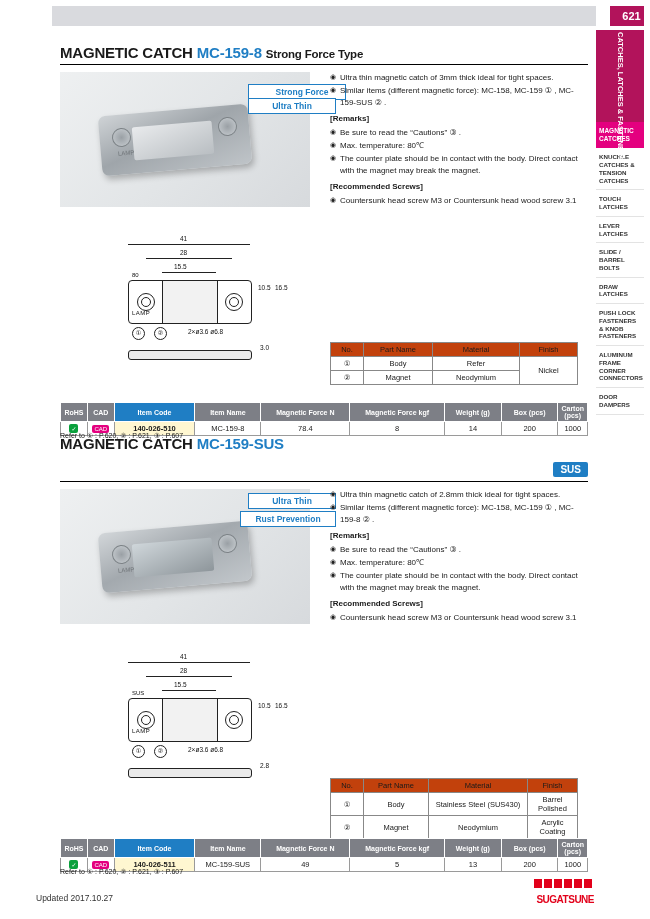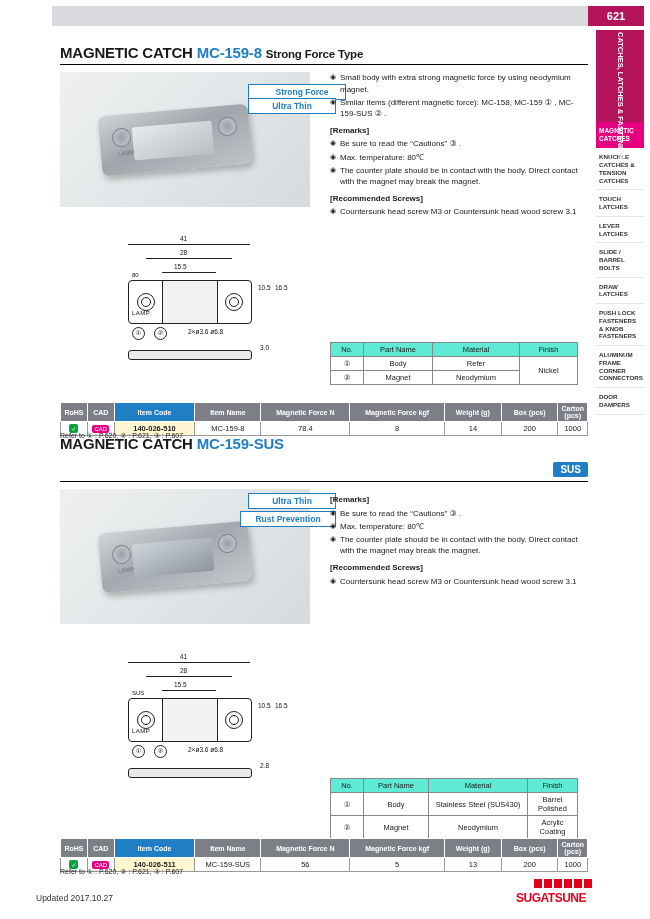--- a/index.html
+++ b/index.html
@@ -5,22 +5,22 @@
   html,body{margin:0;padding:0;}
   body{
     width:650px;height:919px;background:#fff;
     font-family:"Liberation Sans", sans-serif;
     color:#1a1a1a;position:relative;overflow:hidden;
   }
   .page{position:relative;width:650px;height:919px;}
 
   
   .topbar{position:absolute;left:52px;top:6px;width:544px;height:20px;background:#d9dade;}
-  .pagenum{position:absolute;right:6px;top:6px;width:56px;height:20px;background:#b2135b;color:#fff;
-           font-size:11px;font-weight:bold;display:flex;align-items:center;justify-content:center;}
+  .pagenum{position:absolute;right:6px;top:6px;width:25px;height:20px;background:#b2135b;color:#fff;
+           font-size:11px;font-weight:bold;display:flex;align-items:center;justify-content:center;padding-left:9px;}
 
   
   .sidecol{position:absolute;right:6px;top:30px;width:48px;}
   .side-main{background:#b2135b;color:#fff;width:48px;height:92px;position:relative;}
   .side-main span{
     position:absolute;left:50%;top:50%;
     transform:translate(-50%,-50%) rotate(90deg);
     white-space:nowrap;font-size:7.5px;font-weight:bold;line-height:1.25;text-align:center;
     width:88px;
   }
@@ -56,36 +56,36 @@
   .draw{position:absolute;font-size:6.5px;color:#111;}
   .dl{position:absolute;background:#222;}
   .dbox{position:absolute;border:1px solid #222;}
   .circ{position:absolute;border:1px solid #222;border-radius:50%;}
   .numcirc{position:absolute;border:1px solid #222;border-radius:50%;width:11px;height:11px;
            font-size:6.5px;text-align:center;line-height:10px;background:#fff;}
 
   
   table{border-collapse:collapse;position:absolute;font-size:7.5px;}
   table td,table th{border:1px solid #888;padding:2px 3px;text-align:center;font-weight:normal;}
-  table th{background:#5eead4;font-weight:normal;}
+  table th{background:#c2410c;font-weight:normal;}
 
   
   .itemtbl{position:absolute;border-collapse:collapse;font-size:7.5px;}
   .itemtbl th{background:#7d7f86;color:#fff;border:1px solid #fff;padding:2px 3px;font-size:7px;font-weight:bold;}
   .itemtbl th.code{background:#1f7ec4;}
   .itemtbl td{border:1px solid #9a9a9a;padding:2px 3px;text-align:center;}
   .itemtbl td.codec{background:#fff7d1;font-weight:bold;}
   .rohs{display:inline-block;background:#0aa03c;color:#fff;font-size:6px;padding:1px 2px;border-radius:2px;}
   .cad{display:inline-block;background:#e4007f;color:#fff;font-size:6px;padding:1px 2px;border-radius:2px;}
 
   .referto{position:absolute;font-size:7px;}
 
   
   .updated{position:absolute;left:36px;bottom:16px;font-size:8.5px;color:#333;}
-  .brand{position:absolute;right:64px;bottom:14px;font-size:12px;font-weight:bold;color:#e2001a;letter-spacing:-0.5px;}
+  .brand{position:absolute;right:56px;bottom:14px;font-size:10px;font-weight:bold;color:#e2001a;letter-spacing:-0.5px;}
   .brandmark{position:absolute;right:56px;bottom:30px;width:60px;height:10px;}
 </style>
 </head>
 <body>
 
 <div class="page">
 
   <div class="topbar"></div>
   <div class="pagenum">621</div>
 
@@ -119,21 +119,21 @@
     <div class="circ" style="left:52px;top:56px;width:17px;height:17px;transform:rotate(-5deg);
          background:radial-gradient(#9aa0a5,#c9ced2);border-color:#7d8387;"></div>
     <div class="circ" style="left:158px;top:45px;width:17px;height:17px;transform:rotate(-5deg);
          background:radial-gradient(#9aa0a5,#c9ced2);border-color:#7d8387;"></div>
     <div style="position:absolute;left:58px;top:78px;font-size:6px;color:#6d7276;transform:rotate(-5deg);">LAMP</div>
   </div>
   <div class="callout" style="left:248px;top:84px;width:74px;padding-left:16px;">Strong Force</div>
   <div class="callout" style="left:248px;top:98px;width:74px;">Ultra Thin</div>
 
   <div class="txtcol" style="left:330px;top:72px;width:248px;">
-    <p class="b">Small body with extra strong magnetic force by using neodymium magnet.</p>
+    <p class="b">Ultra thin magnetic catch of 3mm thick ideal for tight spaces.</p>
     <p class="b">Similar items (different magnetic force): MC-158, MC-159 ① , MC-159-SUS ② .</p>
     <h4>[Remarks]</h4>
     <p class="b">Be sure to read the “Cautions” ③ .</p>
     <p class="b">Max. temperature: 80℃</p>
     <p class="b">The counter plate should be in contact with the body. Direct contact with the magnet may break the magnet.</p>
     <h4>[Recommended Screws]</h4>
     <p class="b">Countersunk head screw M3 or Countersunk head wood screw 3.1</p>
   </div>
 
   <div class="draw" style="left:110px;top:232px;width:210px;height:150px;">
@@ -229,20 +229,22 @@
     <div class="circ" style="left:52px;top:56px;width:17px;height:17px;transform:rotate(-5deg);
          background:radial-gradient(#9aa0a5,#cbd0d4);border-color:#7d8387;"></div>
     <div class="circ" style="left:158px;top:45px;width:17px;height:17px;transform:rotate(-5deg);
          background:radial-gradient(#9aa0a5,#cbd0d4);border-color:#7d8387;"></div>
     <div style="position:absolute;left:58px;top:78px;font-size:6px;color:#6d7276;transform:rotate(-5deg);">LAMP</div>
   </div>
   <div class="callout" style="left:248px;top:493px;width:74px;">Ultra Thin</div>
   <div class="callout" style="left:240px;top:511px;width:82px;">Rust Prevention</div>
 
   <div class="txtcol" style="left:330px;top:489px;width:248px;">
+    <p class="b">Ultra thin magnetic catch of 2.8mm thick ideal for tight spaces.</p>
+    <p class="b">Similar items (different magnetic force): MC-158, MC-159 ① , MC-159-8 ② .</p>
     <h4>[Remarks]</h4>
     <p class="b">Be sure to read the “Cautions” ③ .</p>
     <p class="b">Max. temperature: 80℃</p>
     <p class="b">The counter plate should be in contact with the body. Direct contact with the magnet may break the magnet.</p>
     <h4>[Recommended Screws]</h4>
     <p class="b">Countersunk head screw M3 or Countersunk head wood screw 3.1</p>
   </div>
 
   <div class="draw" style="left:110px;top:650px;width:210px;height:150px;">
     <div class="dl" style="left:18px;top:12px;width:122px;height:1px;"></div>
@@ -306,21 +308,21 @@
       <th style="width:92px">Magnetic Force kgf</th>
       <th style="width:52px">Weight (g)</th>
       <th style="width:52px">Box (pcs)</th>
       <th>Carton (pcs)</th>
     </tr>
     <tr>
       <td><span class="rohs">✓</span></td>
       <td><span class="cad">CAD</span></td>
       <td class="codec">140-026-511</td>
       <td>MC-159-SUS</td>
-      <td>56</td>
+      <td>49</td>
       <td>5</td>
       <td>13</td>
       <td>200</td>
       <td>1000</td>
     </tr>
   </tbody>
     </table>
   <div class="referto" style="left:60px;top:868px;">Refer to ① : P.620, ② : P.621, ③ : P.607</div>
 
   <div class="updated">Updated 2017.10.27</div>

